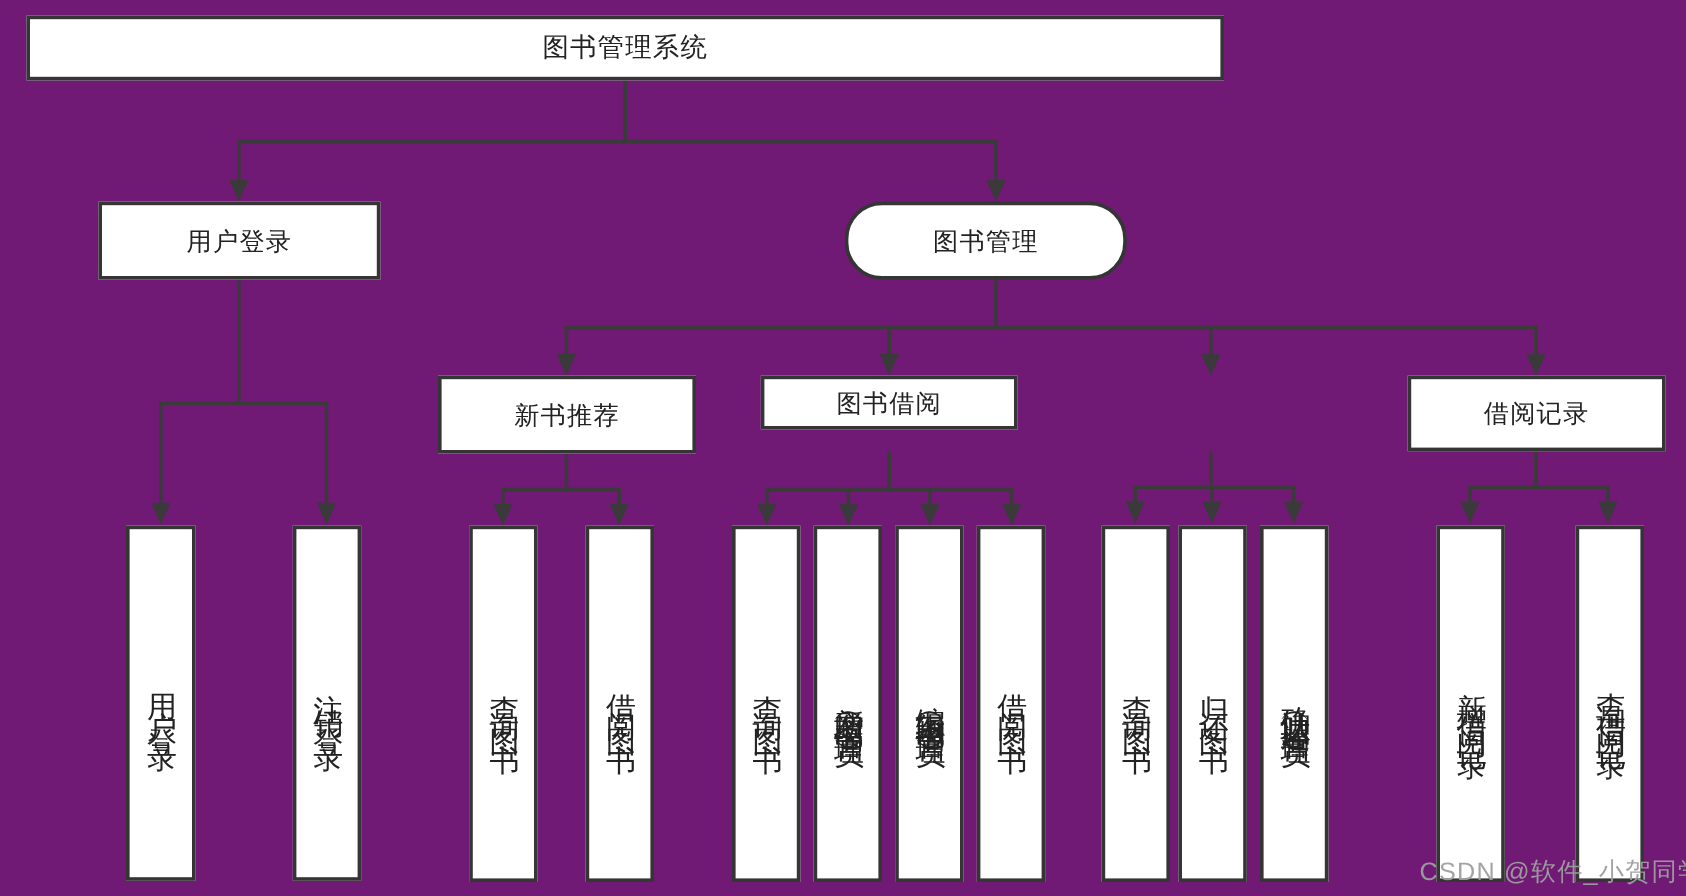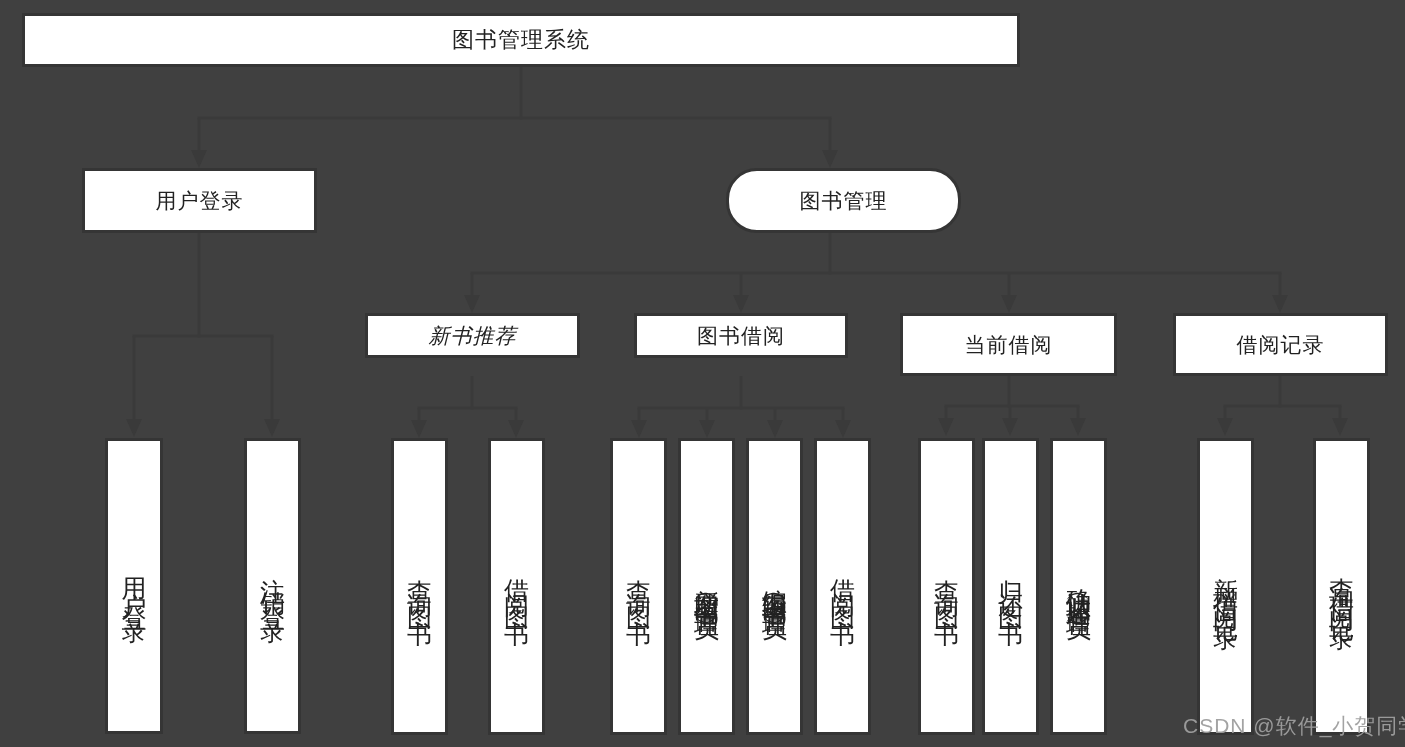--- a/index.html
+++ b/index.html
@@ -1,19 +1,19 @@
 <!DOCTYPE html>
 <html><head>
 <meta charset="utf-8">
 <style>
   html,body{margin:0;padding:0;background:#ffffff;}
   .canvas{
     position:relative;
     width:1405px;height:747px;
-    background:#404040;
+    background:#701a75;
     font-family:"Liberation Sans","DejaVu Sans",sans-serif;
     overflow:hidden;
   }
   .wires{position:absolute;left:0;top:0;z-index:1;}
   .wires line{stroke:#3a3a3a;stroke-width:3;}
   .wires polygon{fill:#3a3a3a;stroke:none;}
   .node{
     position:absolute;
     box-sizing:border-box;
     background:#ffffff;
@@ -117,32 +117,29 @@
       <polygon points="1332,418 1348,418 1340,436"></polygon>
   </svg>
 
   <div class="node htext top" style="left:22px;top:13px;width:998px;height:54px;">
     <span>图书管理系统</span>
   </div>
 
   <div class="node htext" style="left:82px;top:168px;width:235px;height:65px;">
     <span>用户登录</span>
   </div>
-  <div class="node htext" style="left:726px;top:168px;width:235px;height:65px;border-radius:31px;">
+  <div class="node htext" style="left:704px;top:168px;width:235px;height:65px;border-radius:31px;">
     <span>图书管理</span>
   </div>
 
-  <div class="node htext" style="left:365px;top:313px;width:215px;height:45px;font-style:italic;">
+  <div class="node htext" style="left:365px;top:313px;width:215px;height:65px;">
     <span>新书推荐</span>
   </div>
   <div class="node htext" style="left:634px;top:313px;width:214px;height:45px;">
     <span>图书借阅</span>
-  </div>
-  <div class="node htext" style="left:900px;top:313px;width:217px;height:63px;">
-    <span>当前借阅</span>
   </div>
   <div class="node htext" style="left:1173px;top:313px;width:215px;height:63px;">
     <span>借阅记录</span>
   </div>
 
   <div class="node leaf" style="left:105px;top:438px;width:58px;height:296px;">
     <span class="ls-l">用户登录</span>
   </div>
   <div class="node leaf" style="left:244px;top:438px;width:57px;height:296px;">
     <span class="ls-l">注销登录</span>

